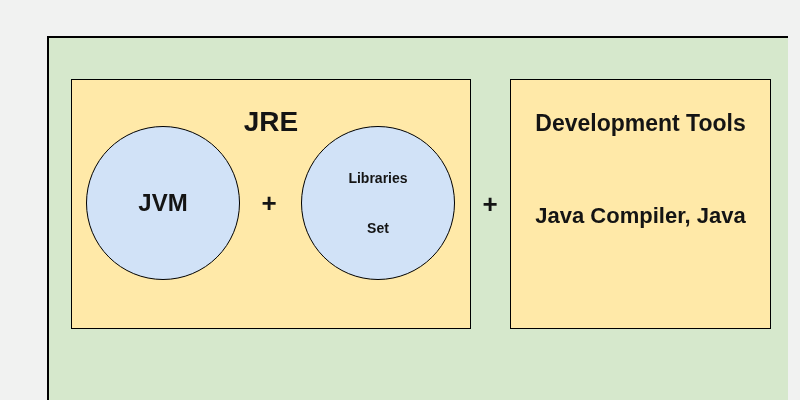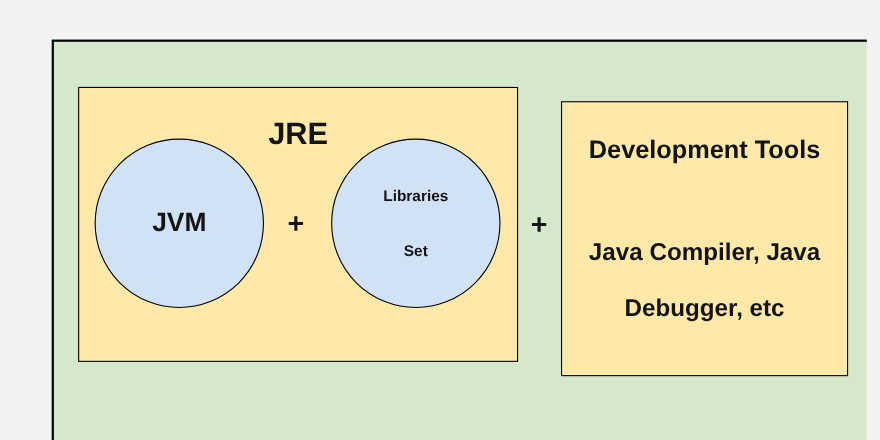--- a/index.html
+++ b/index.html
@@ -56,21 +56,21 @@
     display: flex;
     align-items: center;
     justify-content: center;
     font-size: 26px;
     line-height: 30px;
   }
   .plus-inner { left: 182px; top: 108px; }
   .plus-outer { left: 426px; top: 151px; }
   .devtools-box {
     position: absolute;
-    left: 461px; top: 54px;
+    left: 461px; top: 41px;
     width: 261px; height: 250px;
     background: #ffe9a8;
     border: 1.5px solid #000;
   }
   .devtools-title {
     position: absolute;
     left: 0; right: 0; top: 18px;
     text-align: center;
     font-size: 23px;
     line-height: 26px;
@@ -113,18 +113,17 @@
         <span class="line">Set</span>
       </div>
     </div>
 
     <div class="plus plus-outer">+</div>
 
     <div class="devtools-box">
       <div class="devtools-title">Development Tools</div>
       <div class="devtools-body">
         <span class="line">Java Compiler, Java</span>
-        <span class="line">Debugger, etc</span>
       </div>
     </div>
 
   </div>
 </div>
 
 </body></html>

